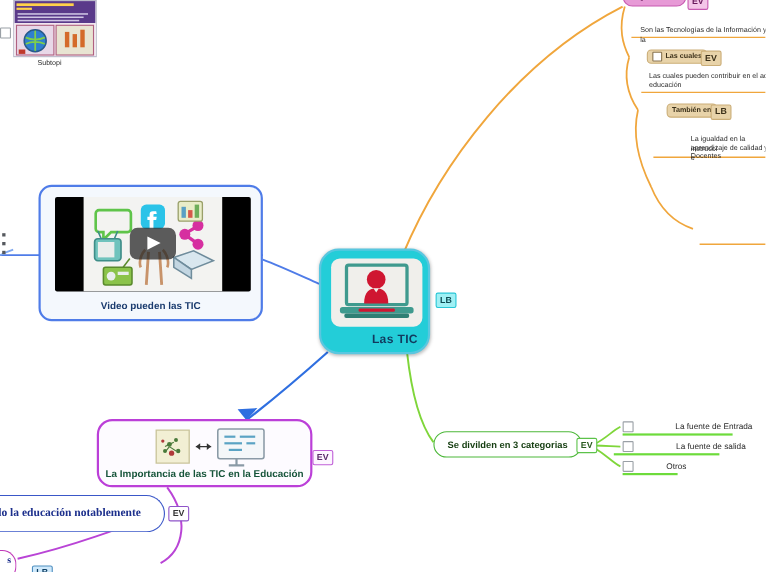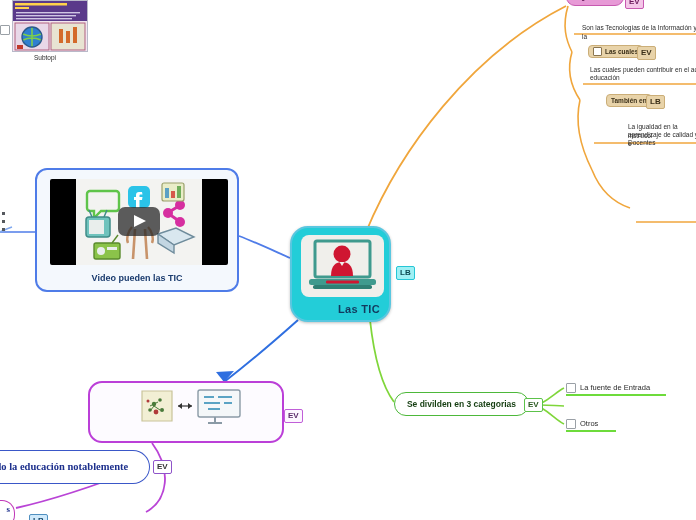--- a/index.html
+++ b/index.html
@@ -92,21 +92,21 @@
     left:394px;top:392px;width:135px;height:24px;
     background:#ffffff;border:1.6px solid #4db83a;border-radius:12px;padding-left:44px;
   }
   #categorias .cap{
     position:absolute;left:0;right:0;top:50%;transform:translateY(-50%);
     text-align:center;font-size:8.5px;font-weight:bold;color:#143d10;
   }
   #categorias-badge{left:524px;top:398px;background:#fff;color:#2a5a20;border:1px solid #5cc24a;}
 
   
-  .cbleaf{position:absolute;height:15px;display:flex;align-items:center;gap:4px;}
+  .cbleaf{position:absolute;height:15px;display:flex;align-items:center;gap:4px;justify-content:space-between;}
   .cbleaf .box{
     width:8px;height:8px;border:1px solid #9aa0a6;background:#fff;
     border-radius:1px;flex:none;
   }
   .cbleaf .txt{font-size:7.5px;color:#2b2b2b;white-space:nowrap;}
   .cbleaf .ul{position:absolute;left:0;bottom:-1px;height:1.6px;background:#6ddb3b;}
 
   
   #quesom{
     left:566px;top:-12px;width:58px;height:18px;
@@ -263,37 +263,43 @@
         <g fill="#5aa3c4">
             <rect x="66" y="8" width="10" height="2"></rect>
             <rect x="80" y="8" width="14" height="2"></rect>
             <rect x="66" y="14" width="16" height="2"></rect>
             <rect x="86" y="14" width="8" height="2"></rect>
             <rect x="70" y="20" width="12" height="2"></rect>
           </g>
         <path d="M77 29 l0 5 M70 35 h14" stroke="#8a9aa6" stroke-width="2"></path>
       </svg>
     </div>
+    <div class="cap">La Importancia de las TIC en la Educación</div>
   </div>
   <div class="badge" id="importancia-badge">EV</div>
 
   <div class="node" id="transformando">
     <div class="cap">transformando la educación notablemente</div>
   </div>
   <div class="badge" id="transformando-badge">EV</div>
 
   <div class="node" id="categorias">
     <div class="cap">Se divilden en 3 categorias</div>
   </div>
   <div class="badge" id="categorias-badge">EV</div>
 
   <div class="cbleaf" style="left:566px;top:380px;width:118px;">
     <span class="box"></span>
     <span class="txt">La fuente de Entrada</span>
     <span class="ul" style="width:100px;"></span>
+  </div>
+  <div class="cbleaf" style="left:566px;top:398px;width:112px;">
+    <span class="box"></span>
+    <span class="txt">La fuente de salida</span>
+    <span class="ul" style="width:96px;left:-8px;"></span>
   </div>
   <div class="cbleaf" style="left:566px;top:416px;width:58px;">
     <span class="box"></span>
     <span class="txt">Otros</span>
     <span class="ul" style="width:50px;"></span>
   </div>
 
   <div class="node" id="quesom">
     <div class="cap">Qué son</div>
   </div>

